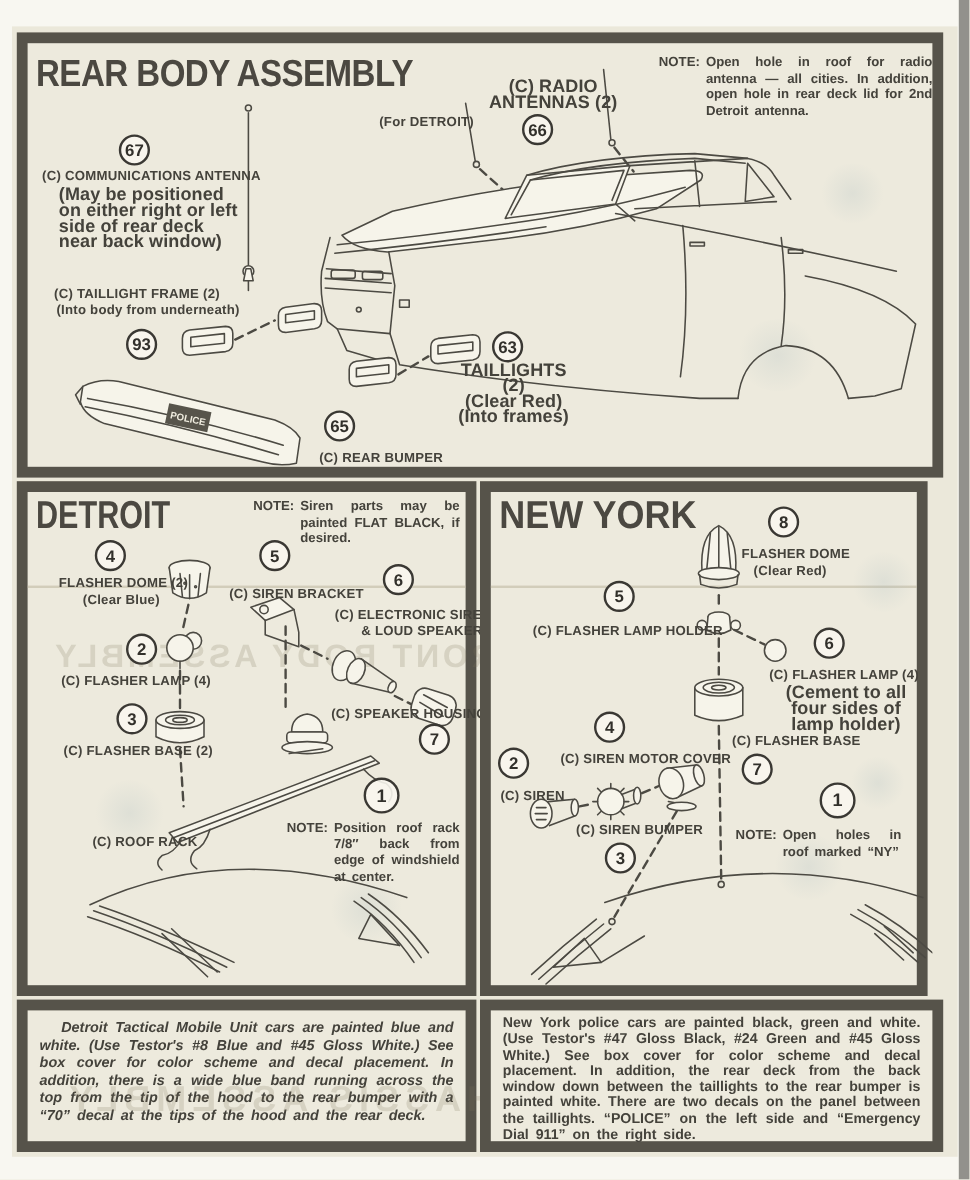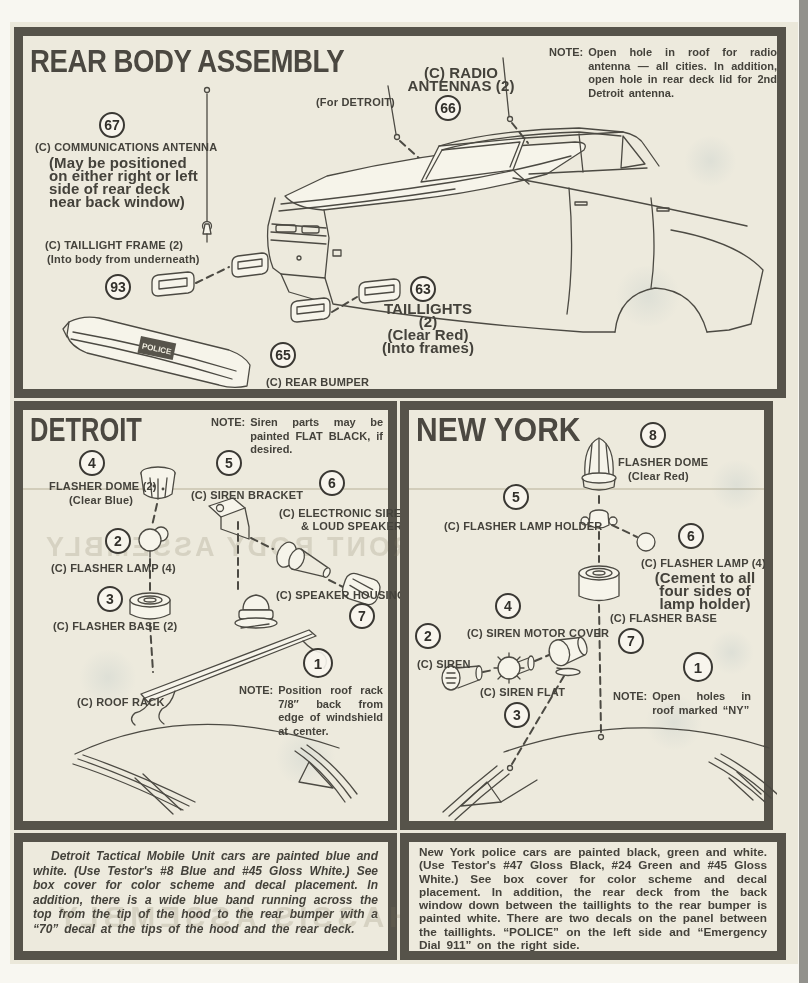--- a/index.html
+++ b/index.html
@@ -384,21 +384,21 @@
     <div class="circ" style="left:86px;top:183px;">
         <span>4</span>
       </div>
     <div class="lbl" style="left:58px;top:217px;">(C) SIREN MOTOR COVER</div>
 
     <div class="circ" style="left:6px;top:213px;">
         <span>2</span>
       </div>
     <div class="lbl" style="left:8px;top:248px;">(C) SIREN</div>
 
-    <div class="lbl" style="left:71px;top:276px;">(C) SIREN FLAT</div>
+    <div class="lbl" style="left:71px;top:276px;">(C) SIREN BUMPER</div>
     <div class="circ" style="left:95px;top:292px;">
         <span>3</span>
       </div>
 
     <div class="circ circ-lg" style="left:274px;top:242px;">
         <span>1</span>
       </div>
     <div class="note-row" style="left:204px;top:280px;width:138px;">
       <span class="note-key">NOTE:</span>
       <span class="note-txt">Open holes in roof marked “NY”</span>

